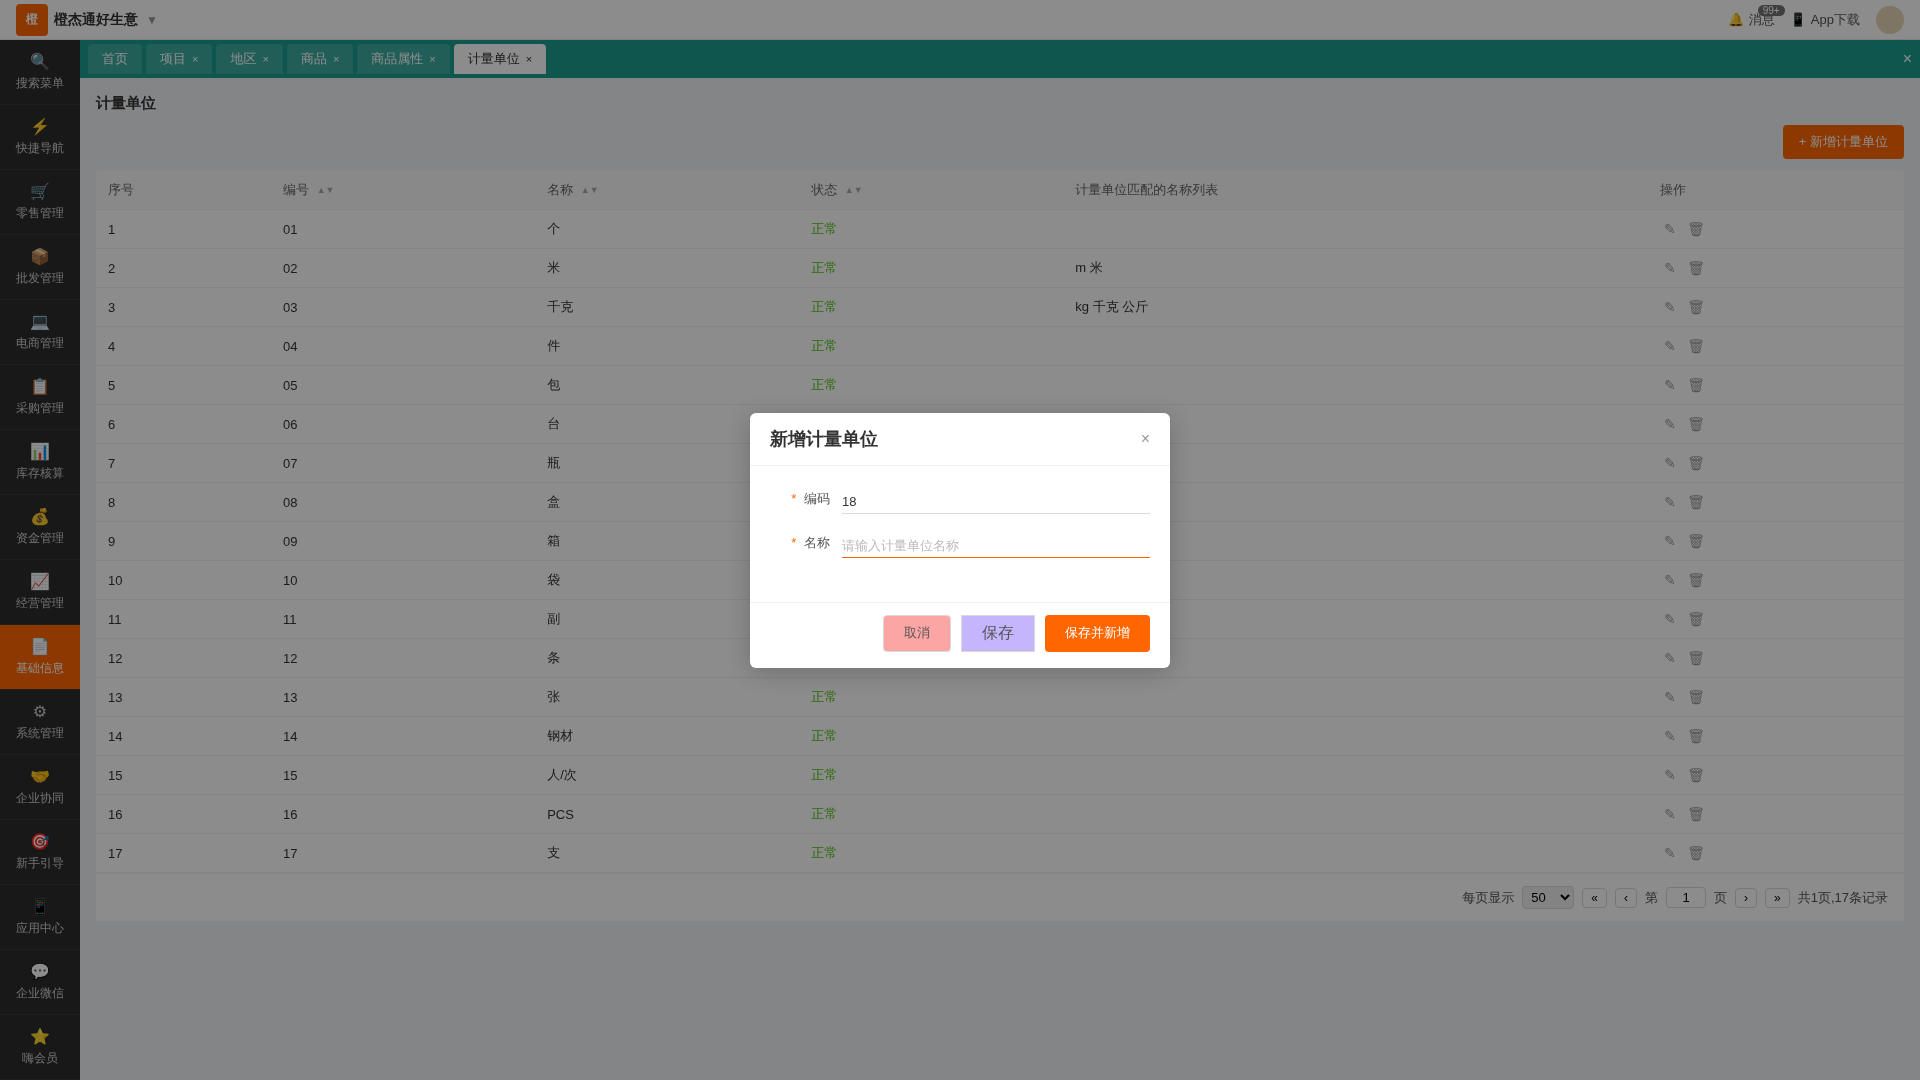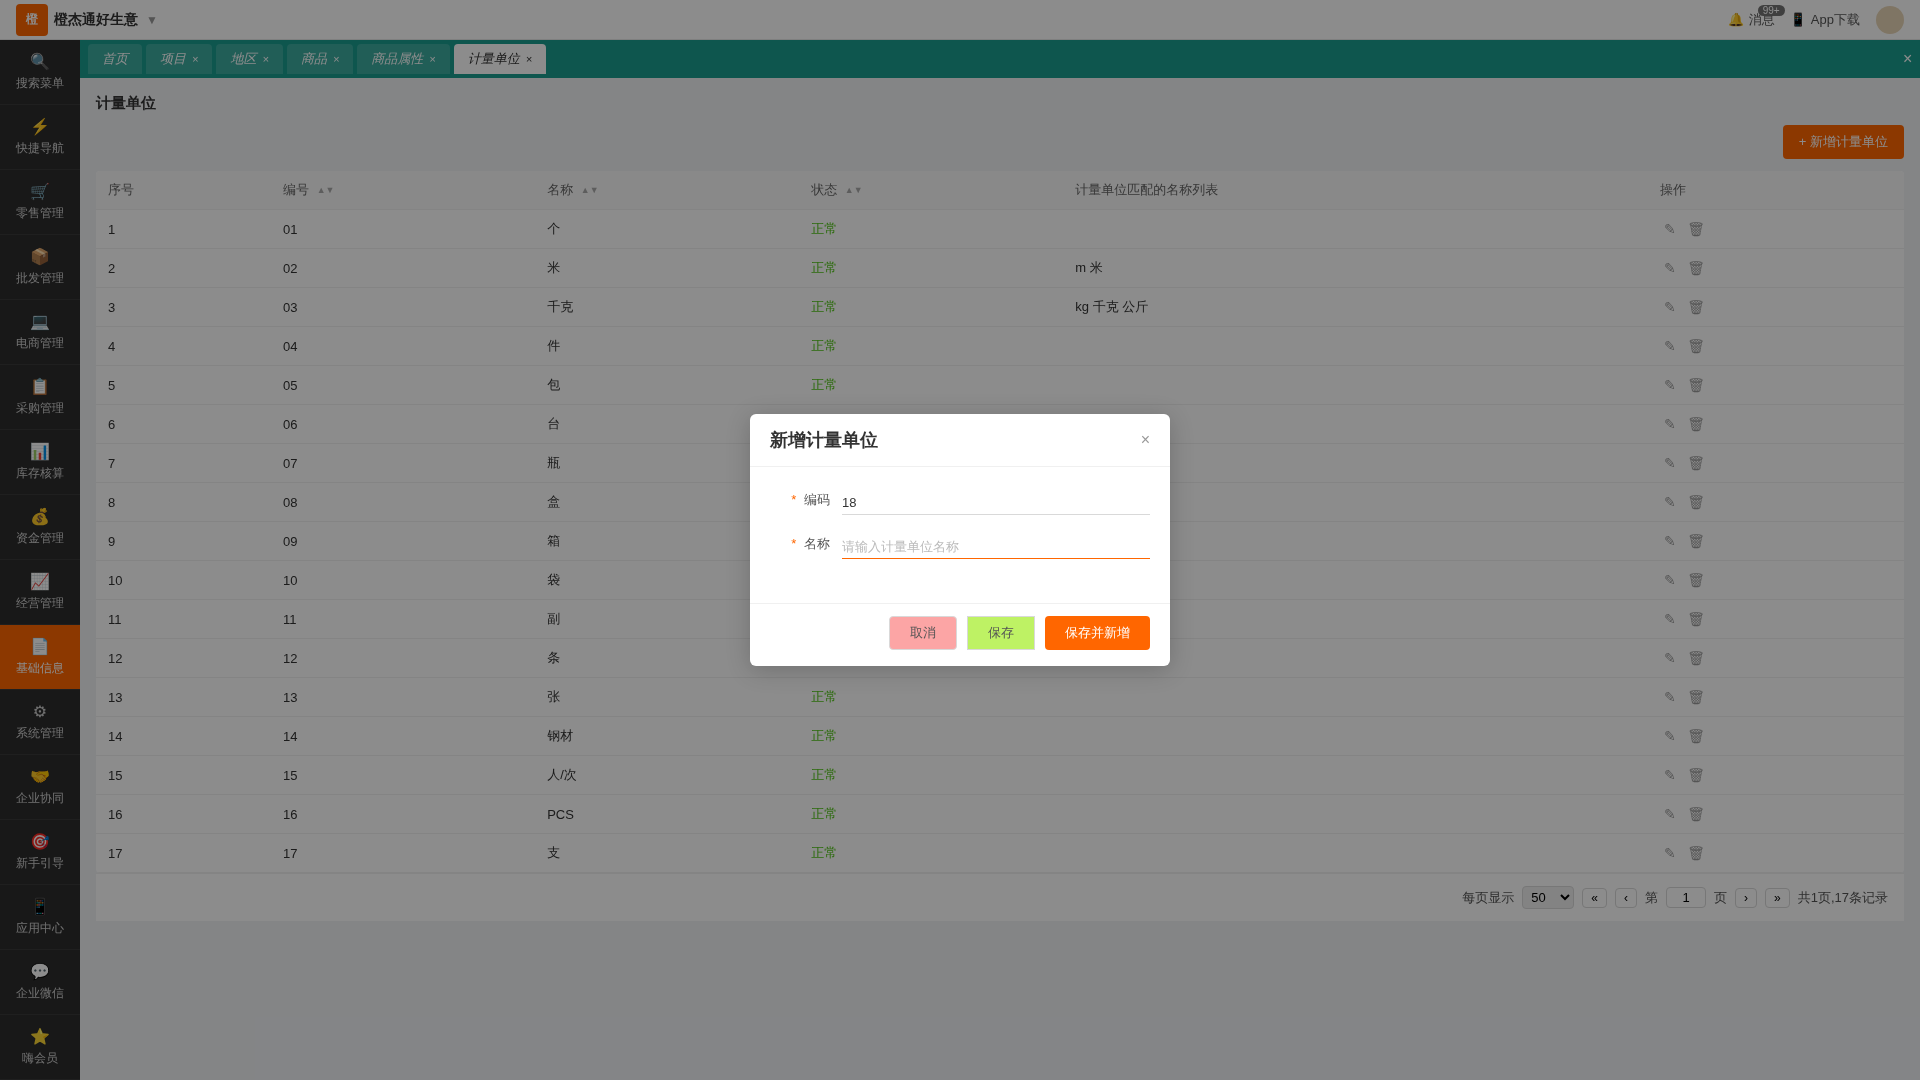--- a/index.html
+++ b/index.html
@@ -60,21 +60,20 @@
     .main { flex: 1; display: flex; flex-direction: column; overflow: hidden; background: #f0f2f5; }
 
     
     .tab-bar {
       background: #1a9d8f;
       display: flex;
       align-items: center;
       padding: 0 8px;
       height: 38px;
       flex-shrink: 0;
-      font-style: italic;
     }
     .tab {
       display: flex;
       align-items: center;
       gap: 6px;
       padding: 0 14px;
       height: 30px;
       background: rgba(255,255,255,0.15);
       color: #fff;
       border-radius: 4px 4px 0 0;
@@ -146,21 +145,21 @@
     .form-input.active-input { border-bottom: 1px solid #f60; }
     .form-input::placeholder { color: #bbb; }
     .modal-footer {
       display: flex;
       justify-content: flex-end;
       gap: 10px;
       padding: 12px 20px 16px;
       border-top: 1px solid #f0f0f0;
     }
     .btn-cancel { border: 1px solid #d9d9d9; background: #fca5a5; color: #555; padding: 7px 20px; border-radius: 4px; cursor: pointer; font-size: 13px; }
-    .btn-save { border: 1px solid #d9d9d9; background: #bef264; color: #555; padding: 7px 20px; border-radius: 0; cursor: pointer; font-size: 13px; }
+    .btn-save { border: 1px solid #d9d9d9; background: #c4b5fd; color: #555; padding: 7px 20px; border-radius: 0; cursor: pointer; font-size: 16px; }
     .btn-save-new { background: #f60; color: #fff; border: none; padding: 7px 20px; border-radius: 4px; cursor: pointer; font-size: 13px; }
   </style>
 </head>
 <body>
 
 <div class="top-bar">
   <div class="top-bar-left">
     <div class="logo">
       <div class="logo-icon">橙</div>
       <span class="logo-text">橙杰通好生意</span>

